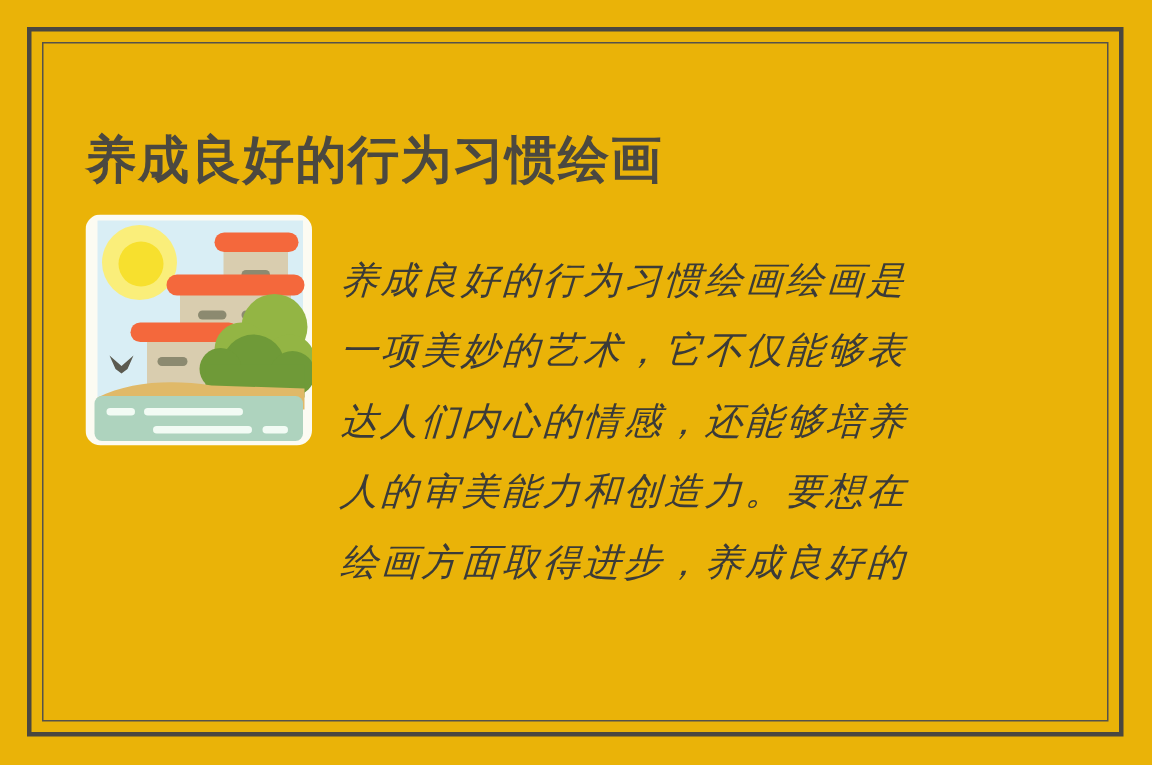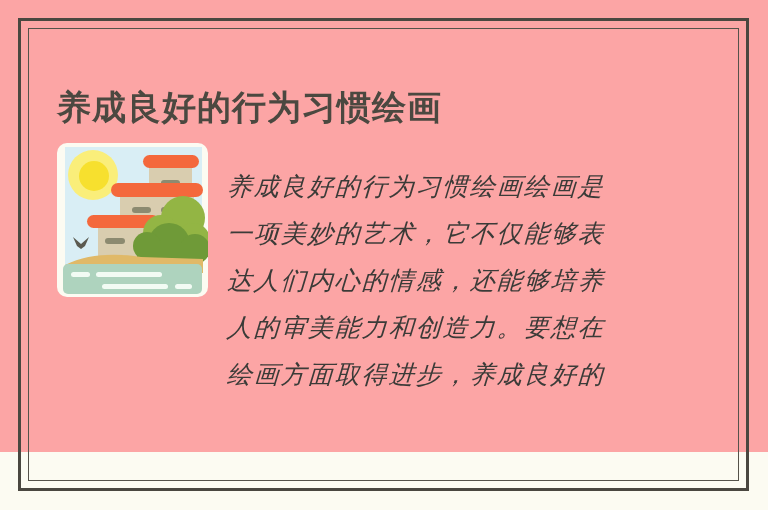--- a/index.html
+++ b/index.html
@@ -10,22 +10,22 @@
     width: 768px;
     height: 510px;
     background: #fcfbf2;
     font-family: "Liberation Sans", sans-serif;
     overflow: hidden;
   }
 
   #page {
     position: relative;
     width: 768px;
-    height: 452px;
-    background: #fca5a5;
+    height: 510px;
+    background: #eab308;
     box-sizing: border-box;
   }
 
   
   .frame-outer {
     position: absolute;
     left: 18px;
     top: 18px;
     width: 731px;
     height: 473px;

